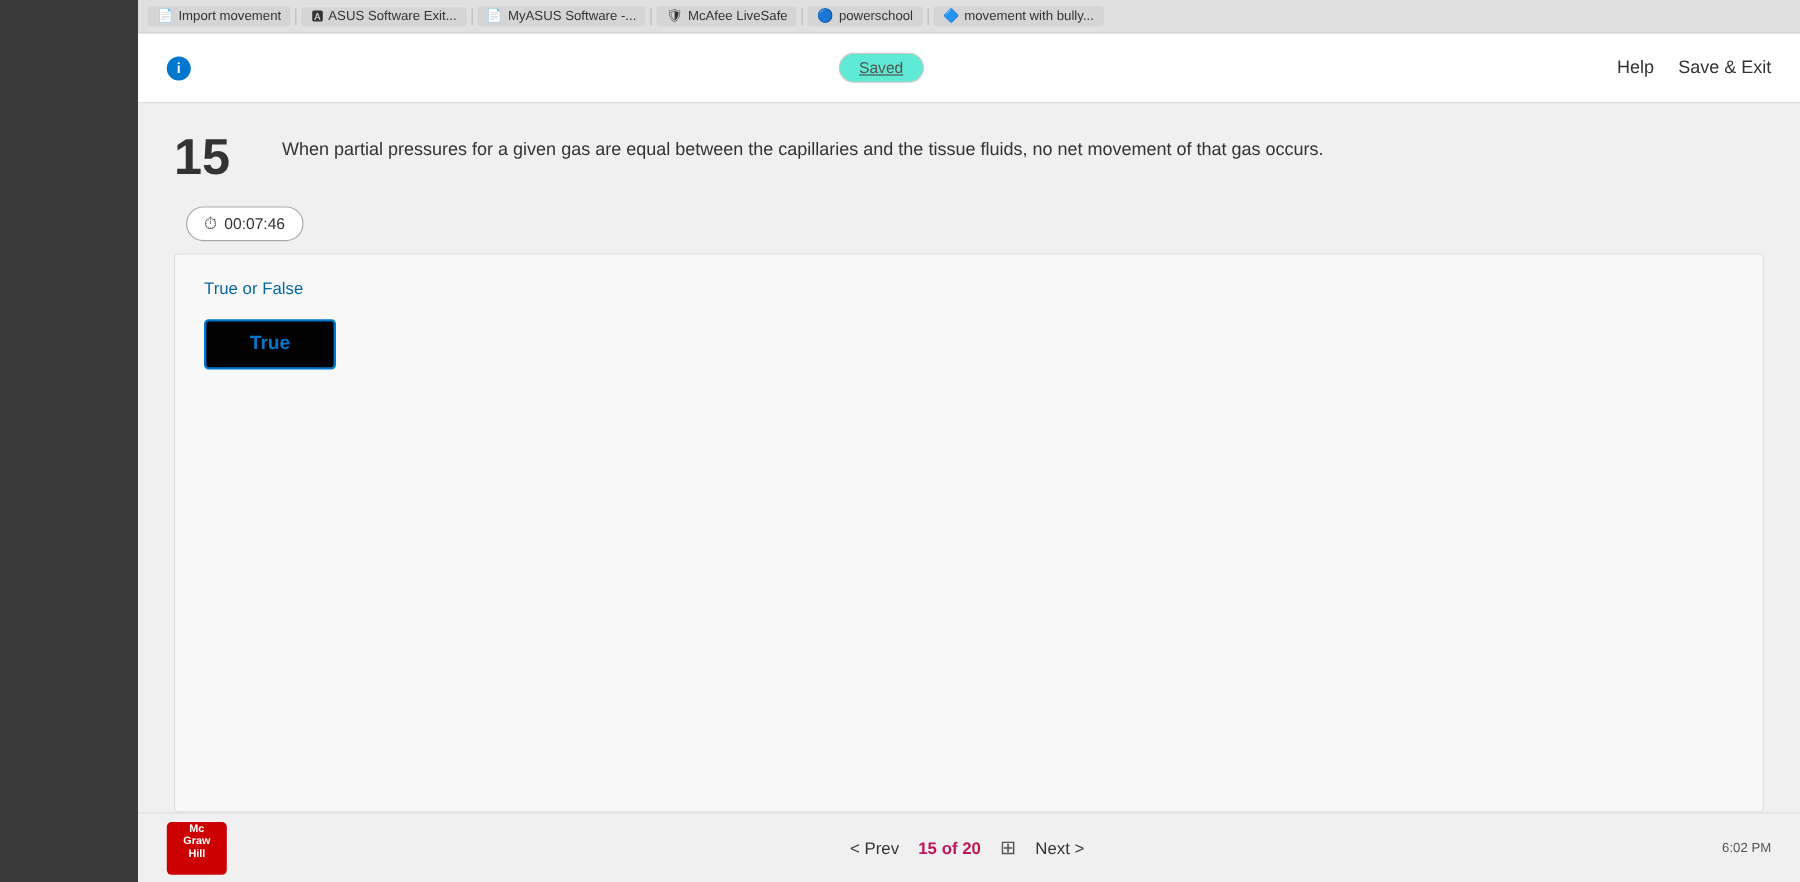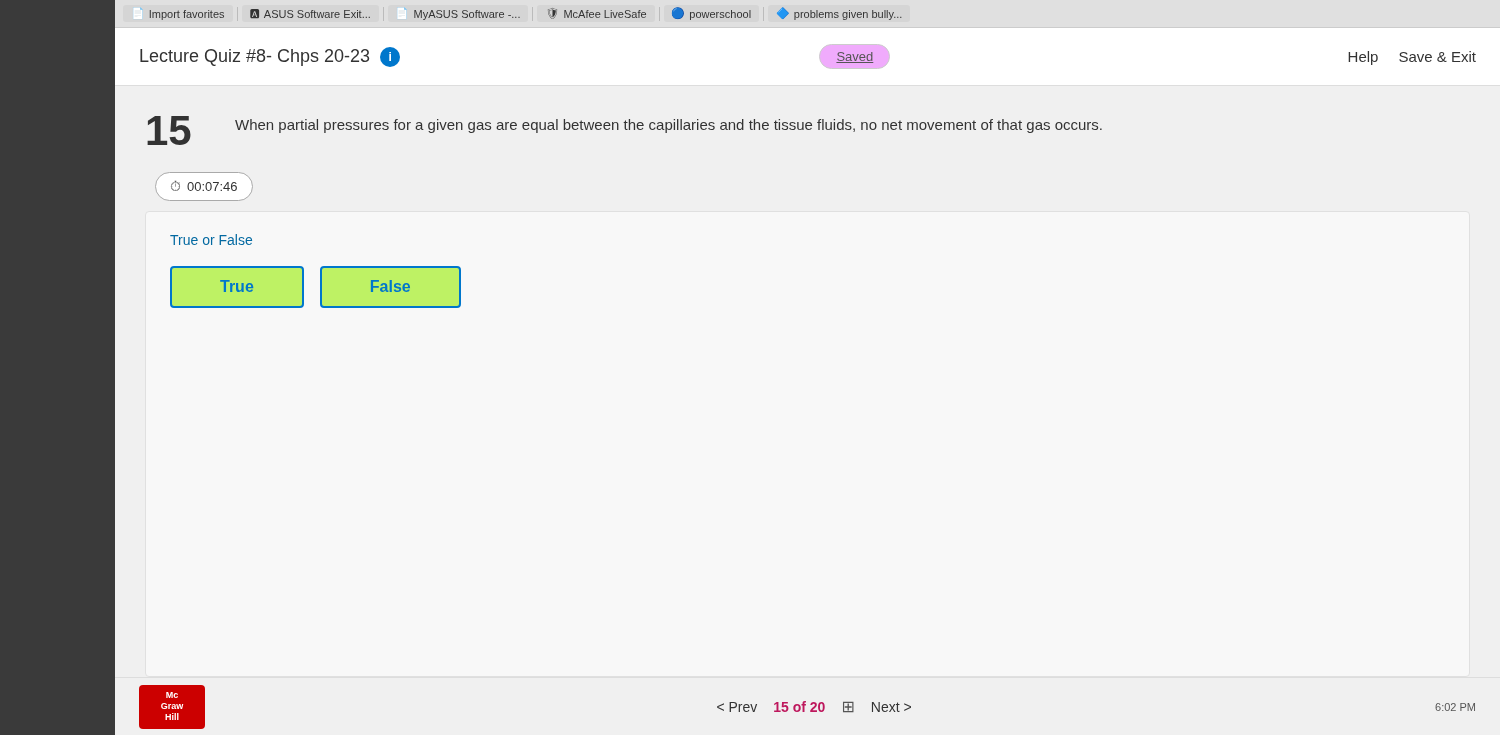--- a/index.html
+++ b/index.html
@@ -90,21 +90,21 @@
       border-radius: 50%;
       display: flex;
       align-items: center;
       justify-content: center;
       color: white;
       font-size: 12px;
       font-weight: bold;
       cursor: pointer;
     }
     .saved-badge {
-      background: #f0abfc;
+      background: #5eead4;
       border: 1px solid #ccc;
       border-radius: 20px;
       padding: 4px 16px;
       font-size: 13px;
       color: #555;
       text-decoration: underline;
     }
     .header-right {
       display: flex;
       align-items: center;
@@ -191,46 +191,45 @@
       color: #0369a1;
       margin-bottom: 18px;
     }
     .answer-buttons {
       display: flex;
       gap: 16px;
     }
     .answer-btn {
       border: 2px solid #0077cc;
       border-radius: 4px;
-      background: #bef264;
-      padding: 10px 48px;
+      background: #000000;
+      padding: 10px 24px;
       font-size: 16px;
       font-weight: bold;
       color: #0077cc;
       cursor: pointer;
       min-width: 110px;
     }
 
     
     .bottom-nav {
       height: 58px;
       background: #f0f0f0;
       border-top: 1px solid #ddd;
       display: flex;
       align-items: center;
       justify-content: space-between;
       padding: 0 24px;
     }
     .mcgraw-logo {
-      width: 66px;
+      width: 50px;
       height: 44px;
       background: #cc0000;
       border-radius: 4px;
       display: flex;
-      align-items: center;
       justify-content: center;
       color: white;
       font-size: 9px;
       font-weight: bold;
       line-height: 1.2;
       text-align: center;
     }
     .nav-controls {
       display: flex;
       align-items: center;
@@ -269,21 +268,21 @@
 </head>
 <body>
 
 <div class="left-panel"></div>
 
 <div class="main-content">
 
   <div class="tab-bar">
     <div class="tab-item">
       <span>📄</span>
-      <span>Import favorites</span>
+      <span>Import movement</span>
     </div>
     <div class="tab-separator"></div>
     <div class="tab-item">
       <span>🅰</span>
       <span>ASUS Software Exit...</span>
     </div>
     <div class="tab-separator"></div>
     <div class="tab-item">
       <span>📄</span>
       <span>MyASUS Software -...</span>
@@ -294,27 +293,26 @@
       <span>McAfee LiveSafe</span>
     </div>
     <div class="tab-separator"></div>
     <div class="tab-item">
       <span>🔵</span>
       <span>powerschool</span>
     </div>
     <div class="tab-separator"></div>
     <div class="tab-item">
       <span>🔷</span>
-      <span>problems given bully...</span>
+      <span>movement with bully...</span>
     </div>
   </div>
 
   <div class="app-header">
     <div class="header-left">
-      <span class="header-title">Lecture Quiz #8- Chps 20-23</span>
       <div class="info-icon">
         <span>i</span>
       </div>
     </div>
     <div class="saved-badge">
       <span>Saved</span>
     </div>
     <div class="header-right">
       <button class="help-btn">Help</button>
       <button class="save-exit-btn">Save &amp; Exit</button>
@@ -331,21 +329,20 @@
       <div class="timer-badge">
         <span class="timer-icon">⏱</span>
         <span>00:07:46</span>
       </div>
     </div>
 
     <div class="answer-section">
       <div class="question-type-label">True or False</div>
       <div class="answer-buttons">
         <button class="answer-btn">True</button>
-        <button class="answer-btn">False</button>
       </div>
     </div>
   </div>
 
   <div class="bottom-nav">
     <div class="mcgraw-logo">
       <span>Mc<br>Graw<br>Hill</span>
     </div>
     <div class="nav-controls">
       <button class="nav-btn">&lt; Prev</button>

